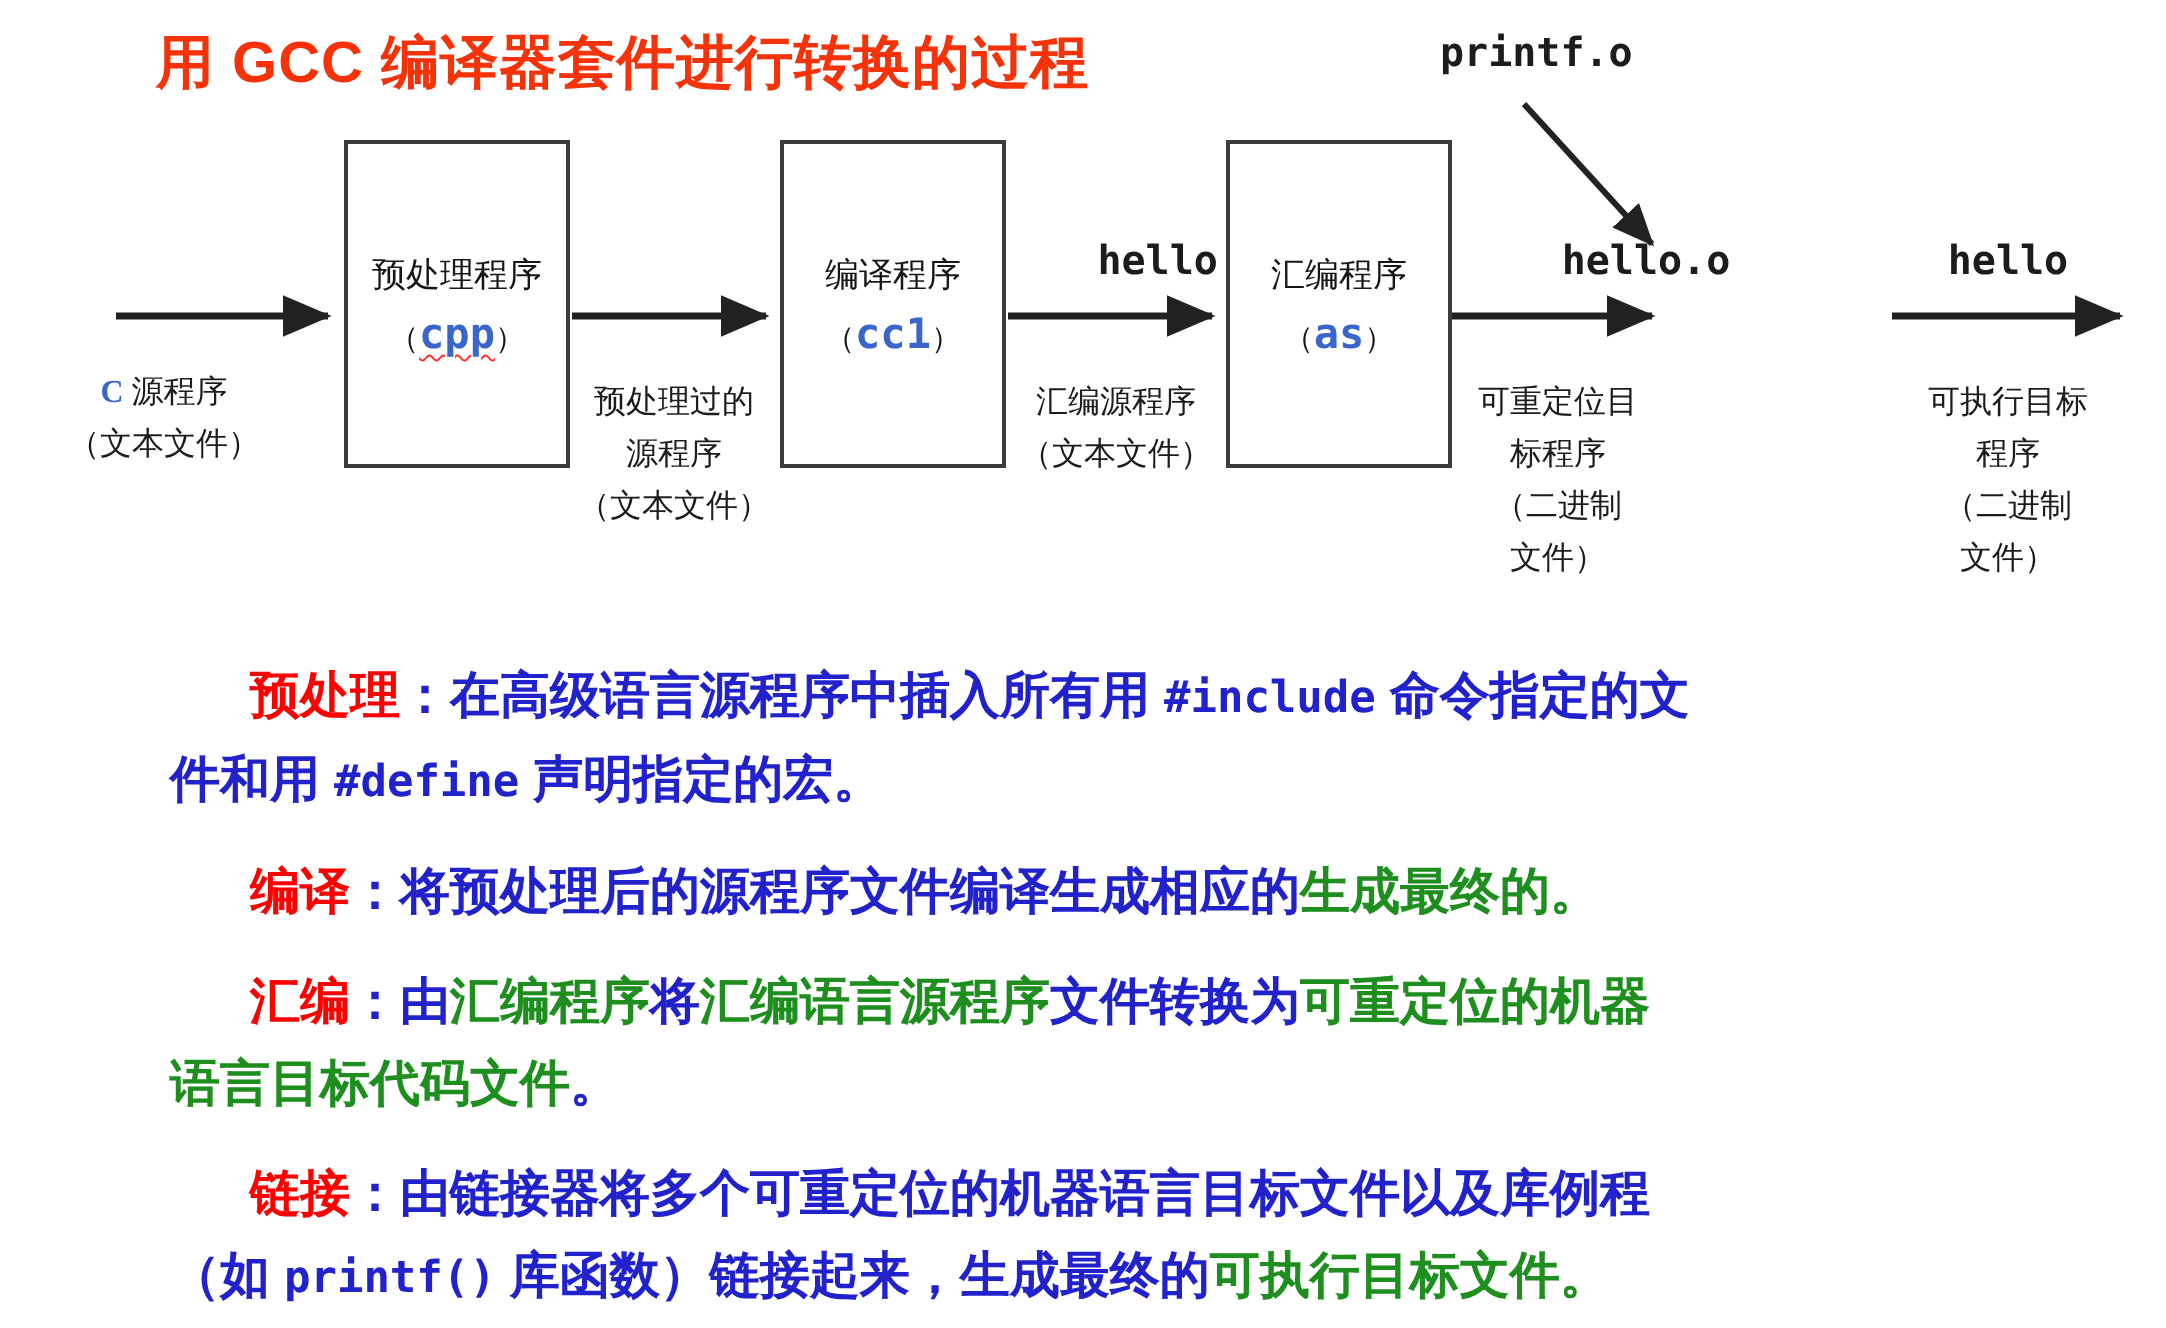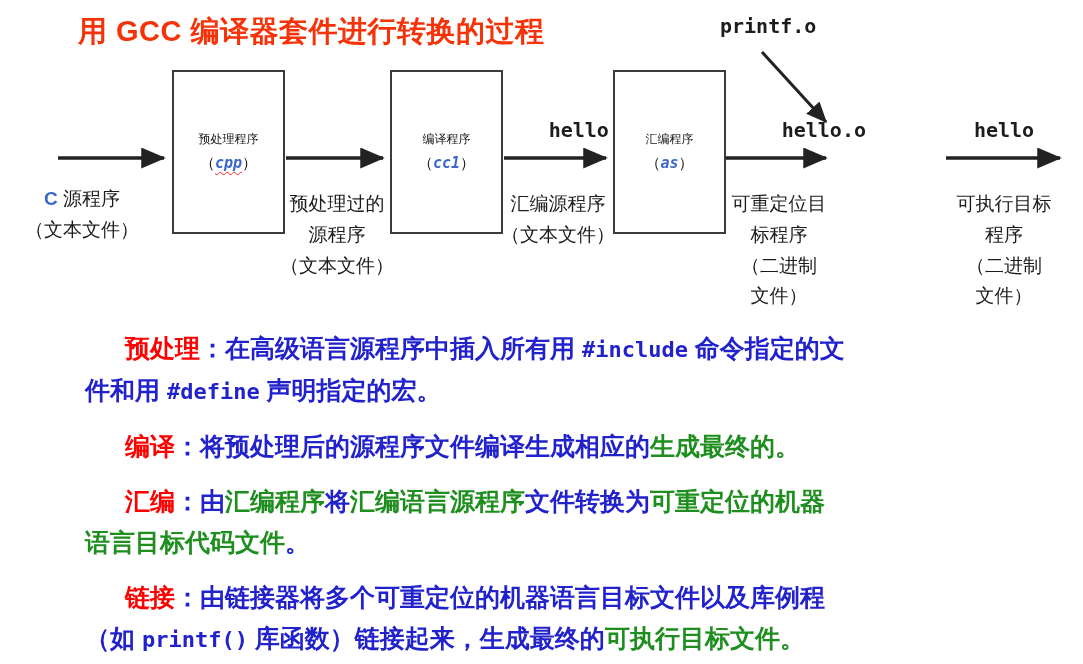--- a/index.html
+++ b/index.html
@@ -19,48 +19,49 @@
   }
   
   .arrows{position:absolute;left:0;top:0;pointer-events:none;}
   
   .pbox{
     position:absolute;top:70px;height:160px;width:109px;
     background:#fff;border:2px solid #3c3c3c;
     display:flex;flex-direction:column;justify-content:center;align-items:center;
     gap:6px;z-index:2;
   }
-  .pbox .bname{font-size:12px;color:#161616;white-space:nowrap;}
+  .pbox .bname{font-size:17px;color:#161616;white-space:nowrap;}
   .pbox .btool{font-size:15px;color:#161616;white-space:nowrap;}
   .pbox .btool .tool{
-    font-family:"DejaVu Sans Mono",monospace;font-size:15px;
-    color:#3a66cc;font-weight:bold;font-style:italic;
+    font-family:"DejaVu Sans Mono",monospace;font-size:21px;
+    color:#3a66cc;font-weight:bold;
   }
   .pbox .btool .tool.squiggle{
     text-decoration:underline wavy #ff2a2a;
     text-decoration-thickness:1px;text-underline-offset:3px;
   }
   .b1{left:172px;} .b2{left:390px;} .b3{left:613px;} .b4{left:833px;}
   
   .file-label{
     position:absolute;top:118px;width:150px;text-align:center;
     font-family:"DejaVu Sans Mono",monospace;font-weight:bold;
     font-size:20px;color:#1c1c1c;white-space:nowrap;
   }
-  .f1{left:40px;} .f2{left:262px;} .f3{left:483px;text-align:right;} .f4{left:716px;text-align:right;} .f5{left:929px;}
+  .f1{left:40px;} .f2{left:262px;} .f3{left:483px;text-align:right;} .f4{left:748px;} .f5{left:929px;}
   .printf-label{
     position:absolute;left:720px;top:14px;
     font-family:"DejaVu Sans Mono",monospace;font-weight:bold;
     font-size:20px;color:#1c1c1c;white-space:nowrap;
   }
   
   .flow-desc{
     position:absolute;width:150px;text-align:center;
-    font-size:19px;color:#1c1c1c;line-height:1.62;
+    font-size:16px;color:#1c1c1c;line-height:1.62;
     white-space:pre-line;
+    font-family:Liberation Serif, serif;
   }
   .d1{left:7px;top:184px;} .d2{left:262px;top:189px;} .d3{left:483px;top:189px;}
   .d4{left:704px;top:189px;} .d5{left:929px;top:189px;}
   .c-blue{color:#3a66cc;font-weight:bold;}
   
   .paragraphs{
     position:absolute;left:85px;top:328px;width:960px;
   }
   .paragraphs p{
     margin:0 0 14px 0;

